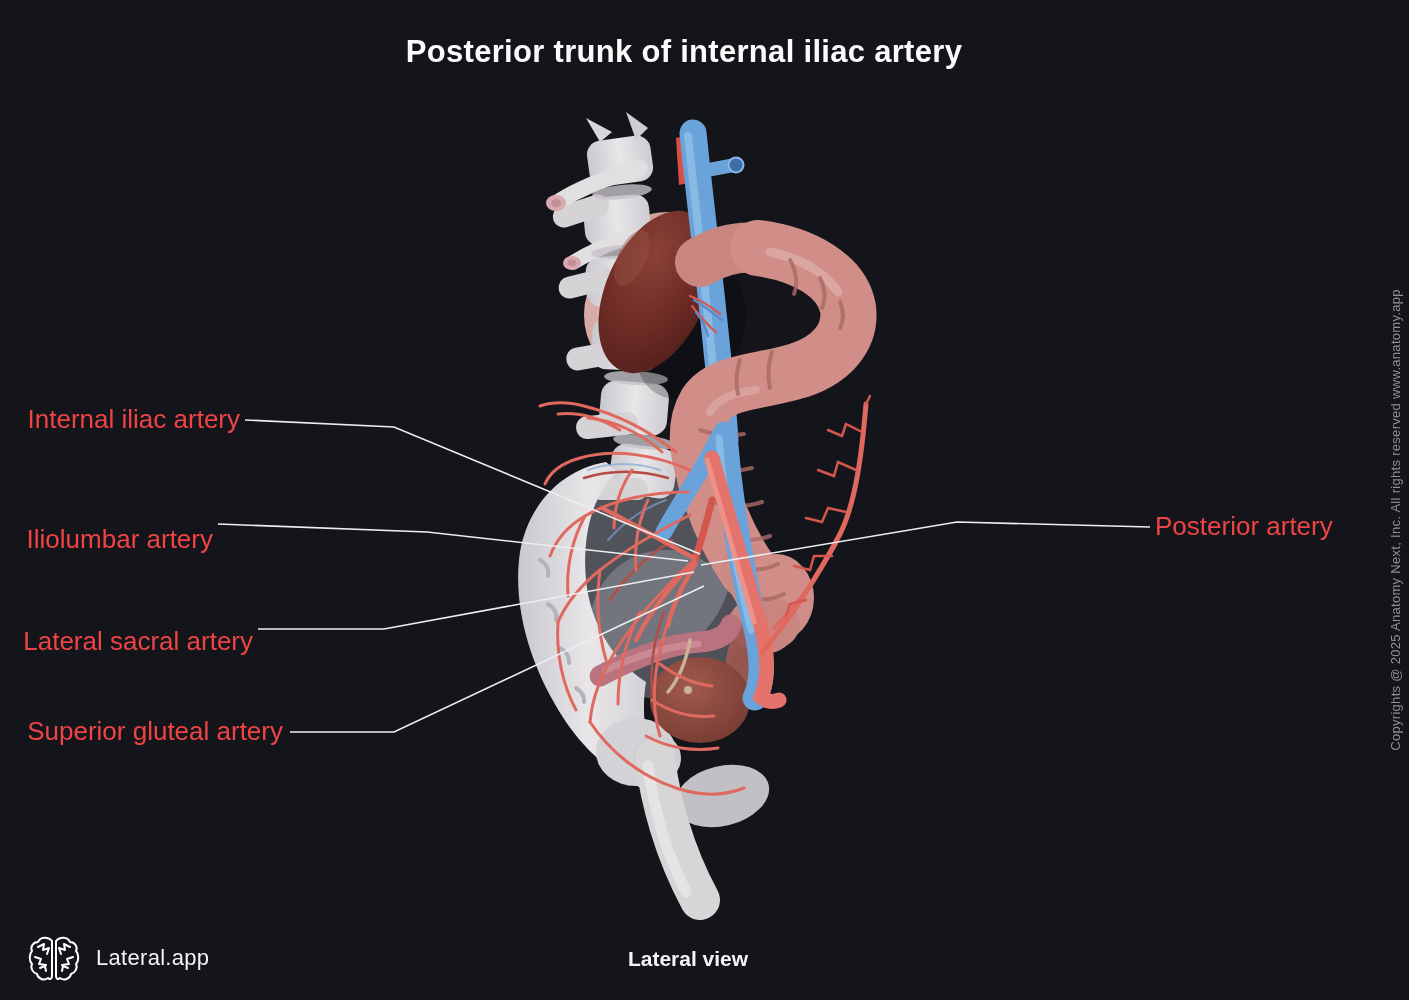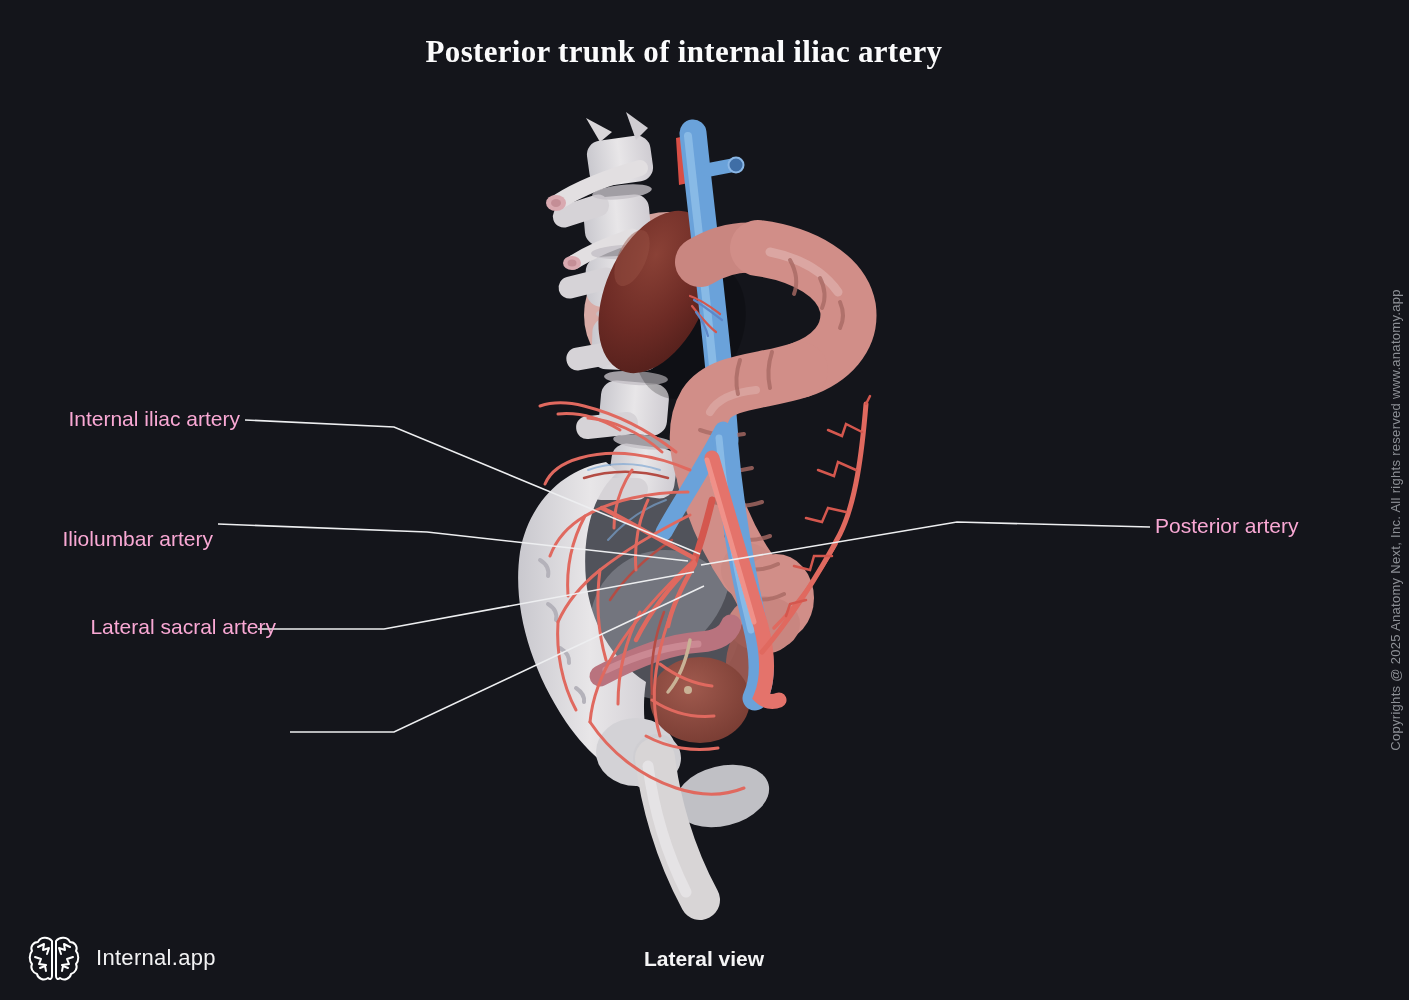--- a/index.html
+++ b/index.html
@@ -6,34 +6,33 @@
   .canvas{
     position:relative;width:1409px;height:1000px;overflow:hidden;
     background:#14151b;
     font-family:"Liberation Sans","DejaVu Sans",sans-serif;
     color:#fafafa;
   }
   .page-title{
     position:absolute;top:34px;left:684px;transform:translateX(-50%);
     margin:0;font-size:31px;font-weight:700;letter-spacing:.3px;white-space:nowrap;
     color:#fbfbfc;
-    font-family:Liberation Serif, serif;
   }
   .anatomy-svg{position:absolute;left:0;top:0;}
   .label{
-    position:absolute;font-size:21px;font-weight:500;color:#f9a8d4;
+    position:absolute;font-size:26px;font-weight:500;color:#ef4444;
     white-space:nowrap;line-height:26px;
   }
   .label.right-align{text-align:right;}
   .footer-left{
     position:absolute;left:28px;top:932px;display:flex;align-items:center;gap:16px;
   }
   .brand-name{font-size:22px;font-weight:400;color:#f2f2f3;letter-spacing:.3px;}
   .view-caption{
-    position:absolute;top:947px;left:704px;transform:translateX(-50%);
+    position:absolute;top:947px;left:688px;transform:translateX(-50%);
     font-size:21px;font-weight:600;color:#f4f4f5;white-space:nowrap;
   }
   .copyright{
     position:absolute;right:6px;top:520px;
     transform:translateY(-50%) rotate(180deg);
     writing-mode:vertical-rl;
     font-size:13px;color:#8d9096;letter-spacing:.3px;white-space:nowrap;
   }
 </style>
 </head>
@@ -245,38 +244,39 @@
       <polyline points="245,420 394,427 700,554"></polyline>
       <polyline points="218,524 427,532 688,561"></polyline>
       <polyline points="258,629 384,629 694,572"></polyline>
       <polyline points="290,732 394,732 704,586"></polyline>
       <polyline points="1150,527 957,522 701,565"></polyline>
     </g>
   </svg>
 
   <div class="label right-align" style="left:0;width:240px;top:406px;">Internal iliac artery</div>
   <div class="label right-align" style="left:0;width:213px;top:510px;margin-top:16px;">Iliolumbar artery</div>
-  <div class="label right-align" style="left:0;width:253px;top:614px;padding-left:23px;">Lateral sacral artery</div>
+  <div class="label right-align" style="left:0;width:253px;top:628px;">Lateral sacral artery</div>
+  <div class="label right-align" style="left:0;width:283px;top:718px;">Superior gluteal artery</div>
   <div class="label" style="left:1155px;top:513px;">Posterior artery</div>
 
   <div class="footer-left">
     <svg width="52" height="52" viewBox="0 0 52 52" fill="none" stroke="#ffffff" stroke-width="2" stroke-linejoin="round" stroke-linecap="round">
       <g>
         <path d="M24,9 C20,4 12,5 10,10 C5,10 2,15 4,19 C1,22 1,29 4,32 C2,36 5,41 9,42 C10,47 16,49 20,46 C22,48 24,47 24,44 Z"></path>
         <path d="M10,15 l6,-3 l-1,6 l6,-2 l-2,6"></path>
         <path d="M7,25 l6,2 l-2,5 l7,1"></path>
         <path d="M12,36 l5,-2 l1,5"></path>
       </g>
       <g transform="translate(52,0) scale(-1,1)">
         <path d="M24,9 C20,4 12,5 10,10 C5,10 2,15 4,19 C1,22 1,29 4,32 C2,36 5,41 9,42 C10,47 16,49 20,46 C22,48 24,47 24,44 Z"></path>
         <path d="M10,15 l6,-3 l-1,6 l6,-2 l-2,6"></path>
         <path d="M7,25 l6,2 l-2,5 l7,1"></path>
         <path d="M12,36 l5,-2 l1,5"></path>
       </g>
     </svg>
-    <span class="brand-name">Internal.app</span>
+    <span class="brand-name">Lateral.app</span>
   </div>
 
   <div class="view-caption">Lateral view</div>
 
   <div class="copyright">Copyrights @ 2025 Anatomy Next, Inc. All rights reserved www.anatomy.app</div>
 
 </div>
 
 </body></html>

